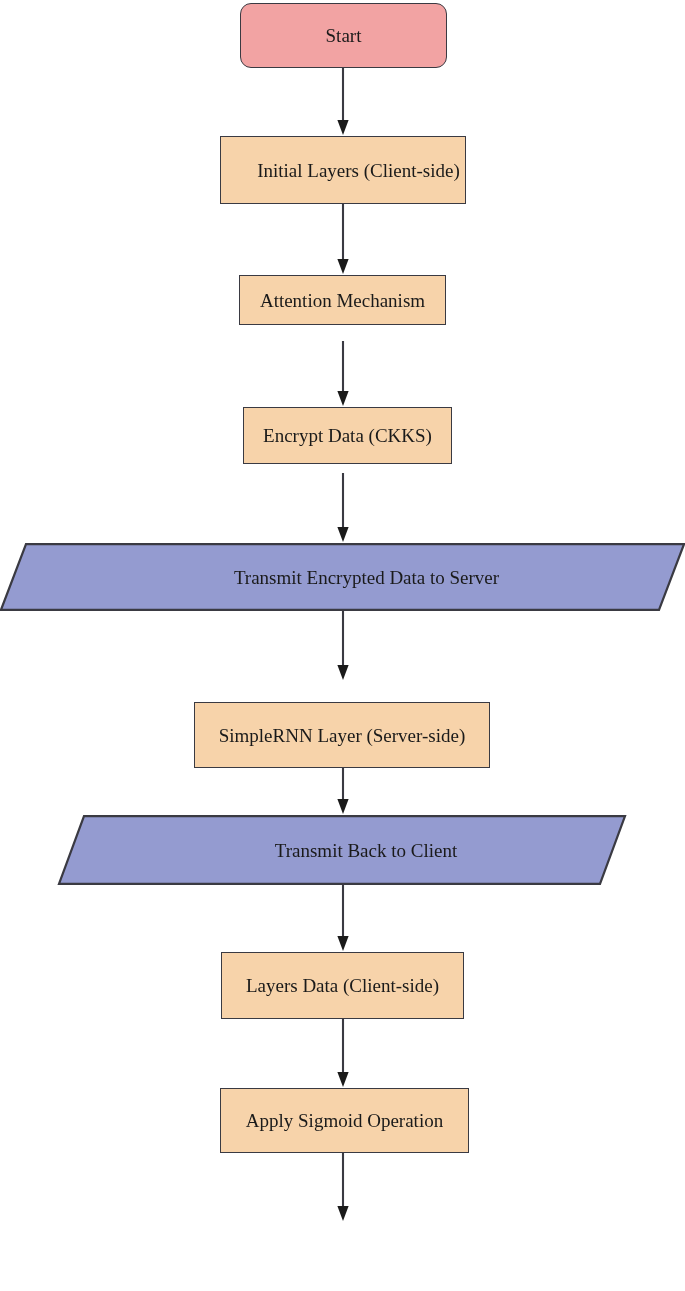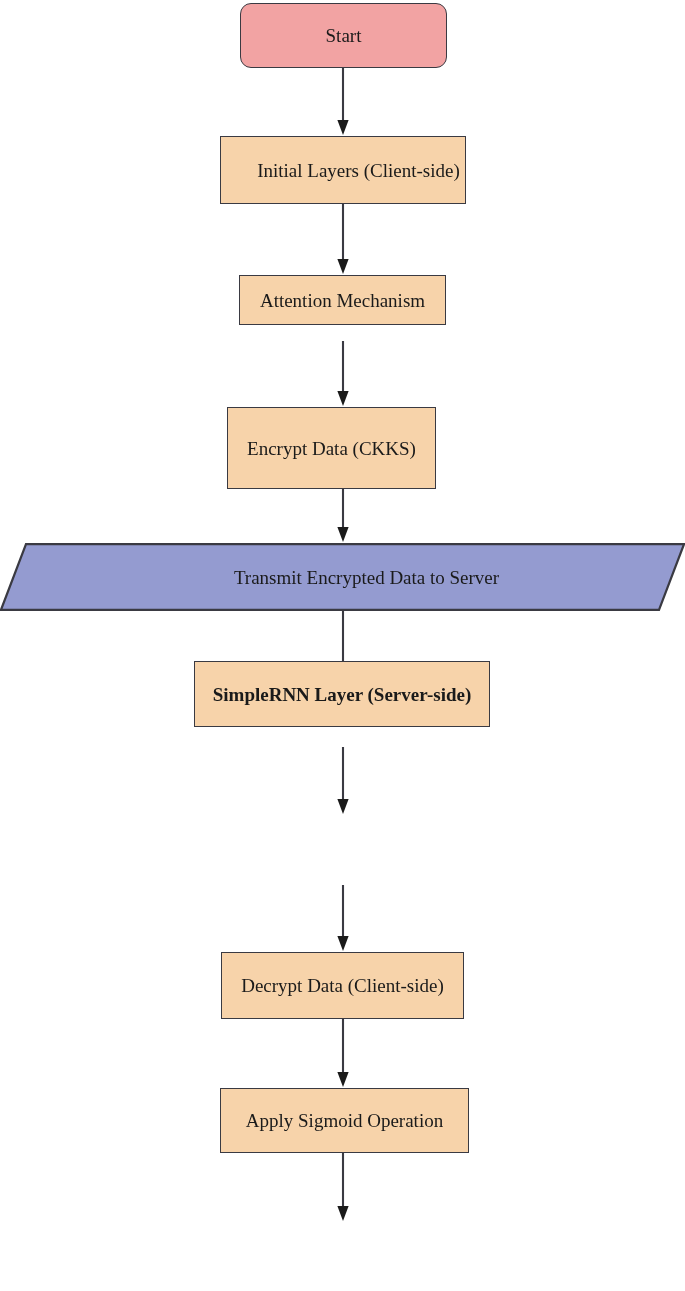--- a/index.html
+++ b/index.html
@@ -142,40 +142,48 @@
   </div>
 
   <div class="node process" style="left:220px; top:136px; width:246px; height:68px;padding-left:31px;">
     <span class="label">Initial Layers (Client-side)</span>
   </div>
 
   <div class="node process" style="left:239px; top:275px; width:207px; height:50px;">
     <span class="label">Attention Mechanism</span>
   </div>
 
-  <div class="node process" style="left:227px; top:407px; width:209px; height:82px;">
+  <div class="node process" style="left:243px; top:407px; width:209px; height:57px;">
     <span class="label">Encrypt Data (CKKS)</span>
   </div>
 
   <div class="node parallelogram" style="left:0px; top:543px; width:685px; height:68px;">
     <span class="shape">
       <svg viewBox="0 0 685 68" preserveAspectRatio="none">
         <polygon points="26,1.2 684,1.2 659,66.8 1,66.8" fill="#949BD0" stroke="#3A3A42" stroke-width="2.2" vector-effect="non-scaling-stroke"></polygon>
       </svg>
     </span>
     <span class="label">Transmit Encrypted Data to Server</span>
   </div>
 
-  <div class="node process" style="left:194px; top:661px; width:296px; height:66px;font-weight:bold;">
+  <div class="node process" style="left:194px; top:702px; width:296px; height:66px;">
     <span class="label">SimpleRNN Layer (Server-side)</span>
   </div>
 
+  <div class="node parallelogram" style="left:58px; top:815px; width:568px; height:70px;">
+    <span class="shape">
+      <svg viewBox="0 0 568 70" preserveAspectRatio="none">
+        <polygon points="26,1.2 567,1.2 542,68.8 1,68.8" fill="#949BD0" stroke="#3A3A42" stroke-width="2.2" vector-effect="non-scaling-stroke"></polygon>
+      </svg>
+    </span>
+    <span class="label">Transmit Back to Client</span>
+  </div>
 
   <div class="node process" style="left:221px; top:952px; width:243px; height:67px;">
-    <span class="label">Decrypt Data (Client-side)</span>
+    <span class="label">Layers Data (Client-side)</span>
   </div>
 
   <div class="node process" style="left:220px; top:1088px; width:249px; height:65px;">
     <span class="label">Apply Sigmoid Operation</span>
   </div>
 
 
 </div>
 
 </body></html>

